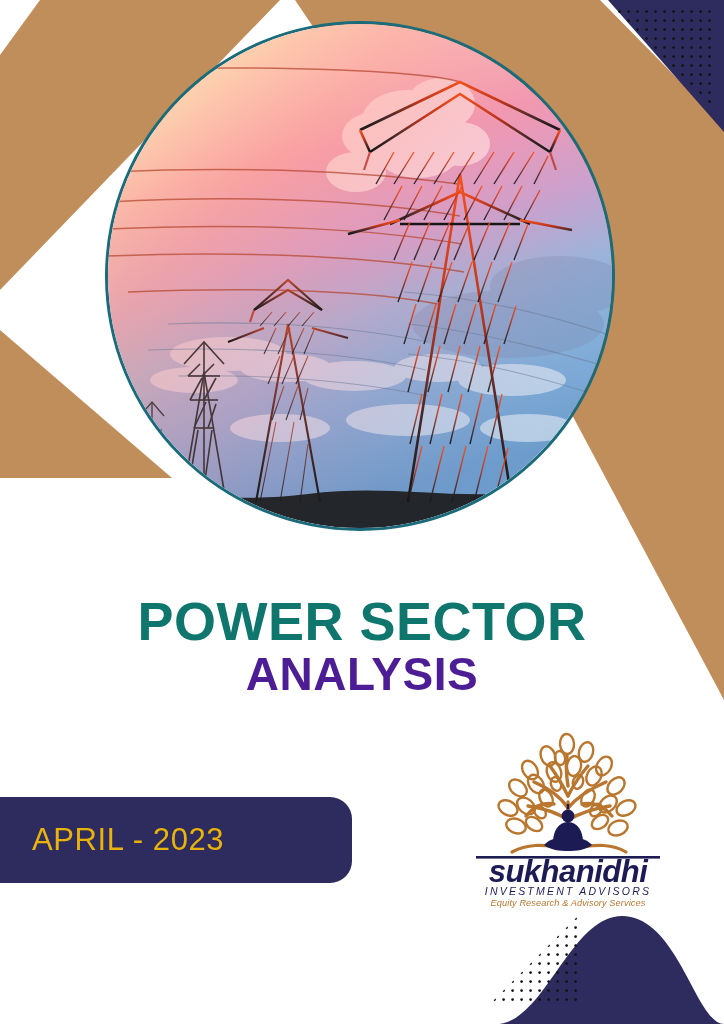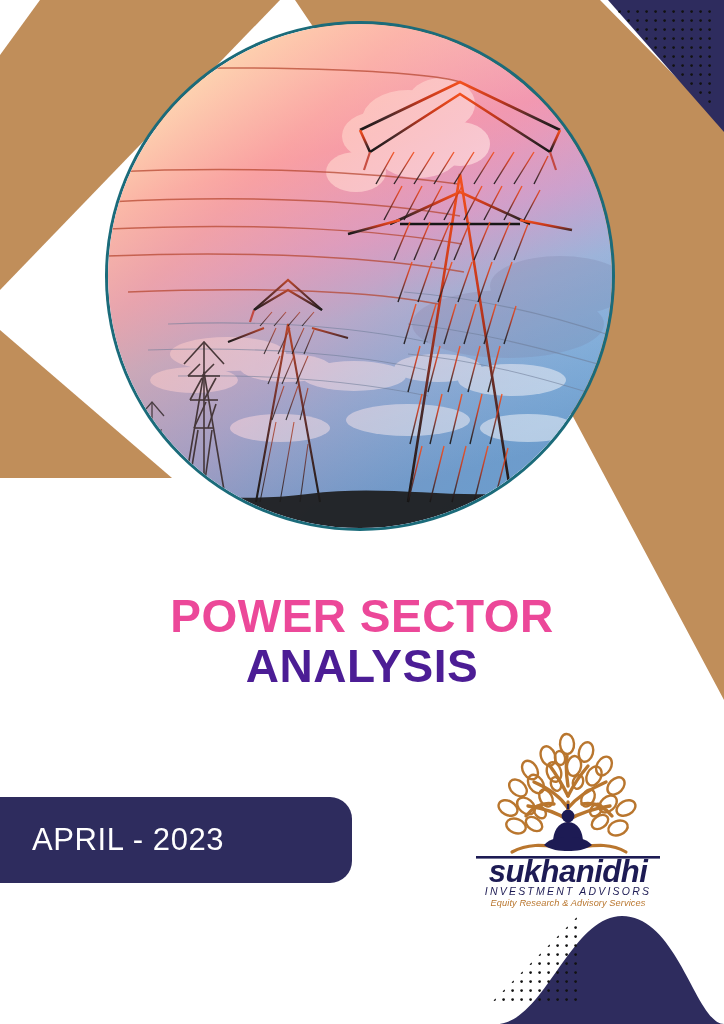--- a/index.html
+++ b/index.html
@@ -46,24 +46,24 @@
   
   .title-block {
     position: absolute;
     left: 0;
     top: 592px;
     width: 724px;
     z-index: 5;
     text-align: center;
   }
   .title-line1 {
-    font-size: 46px;
+    font-size: 54px;
     font-weight: 800;
     letter-spacing: 0.5px;
-    color: #ec4899;
+    color: #0f766e;
     line-height: 1.08;
     margin: 0;
     white-space: nowrap;
   }
   .title-line2 {
     font-size: 46px;
     font-weight: 800;
     letter-spacing: 0.5px;
     color: #4c1d95;
     line-height: 1.08;
@@ -78,21 +78,21 @@
     top: 797px;
     width: 372px;
     height: 86px;
     background: #2E2C5E;
     border-radius: 0 22px 22px 0;
     z-index: 5;
     display: flex;
     align-items: center;
   }
   .date-badge-text {
-    color: #ffffff;
+    color: #eab308;
     font-size: 31px;
     font-weight: 400;
     letter-spacing: 0.6px;
     margin-left: 52px;
     white-space: nowrap;
   }
 
   
   .logo {
     position: absolute;

